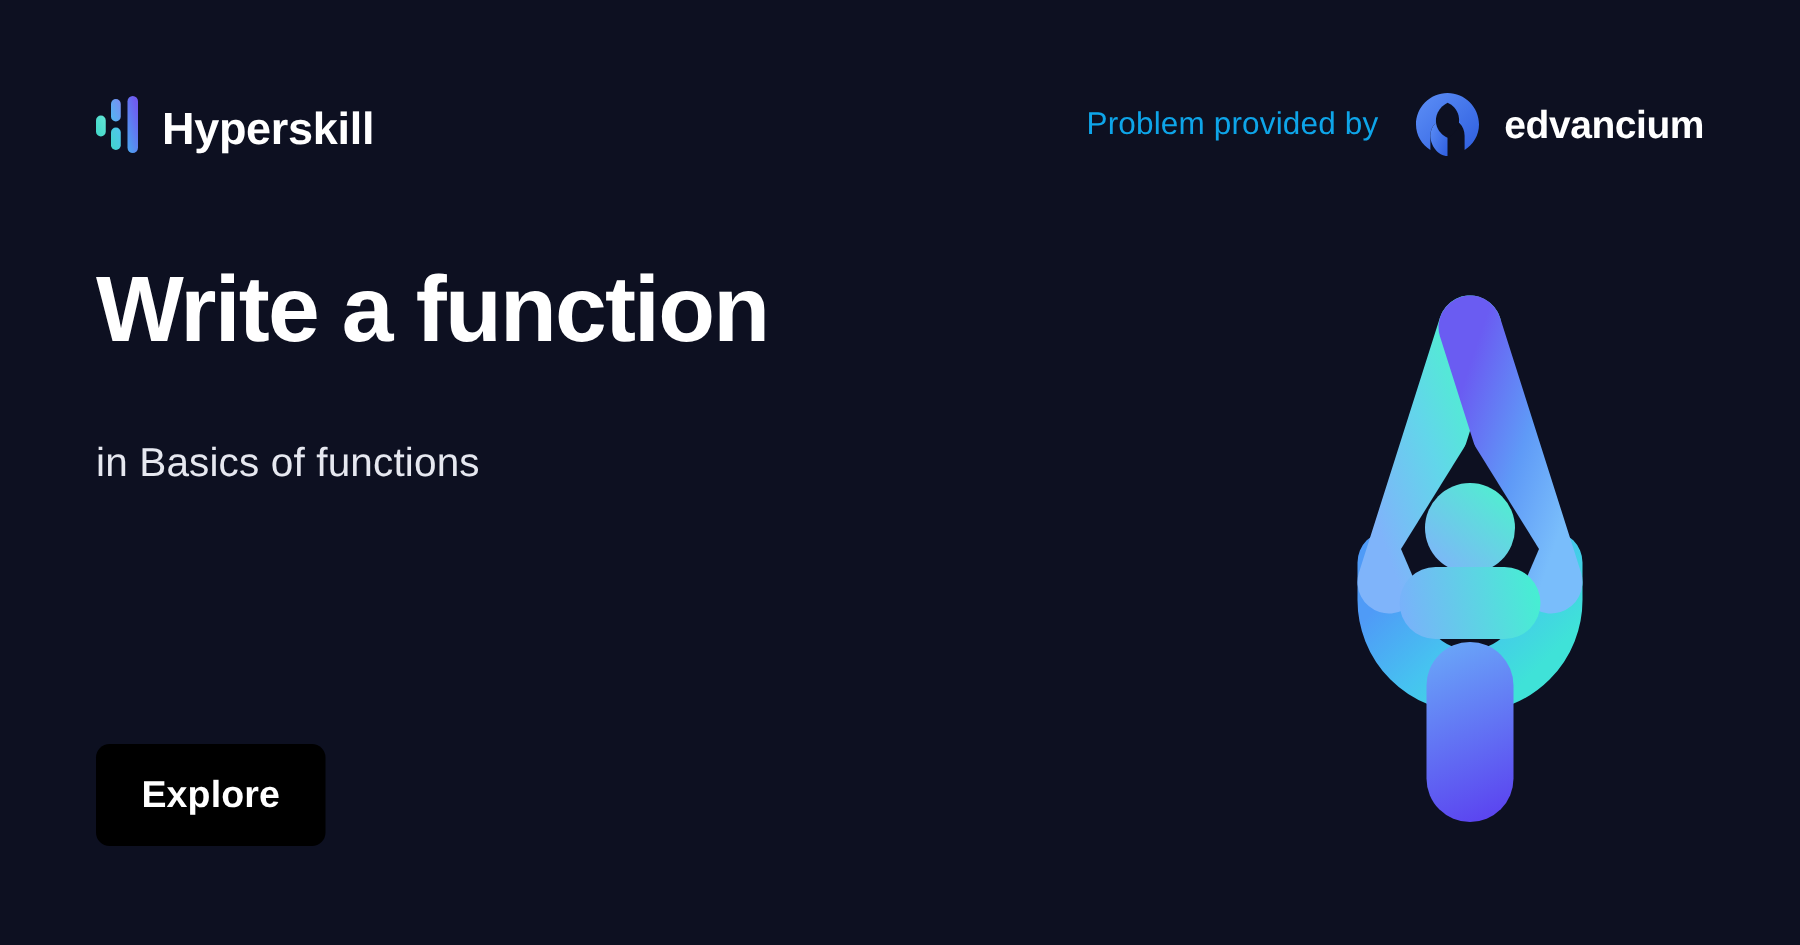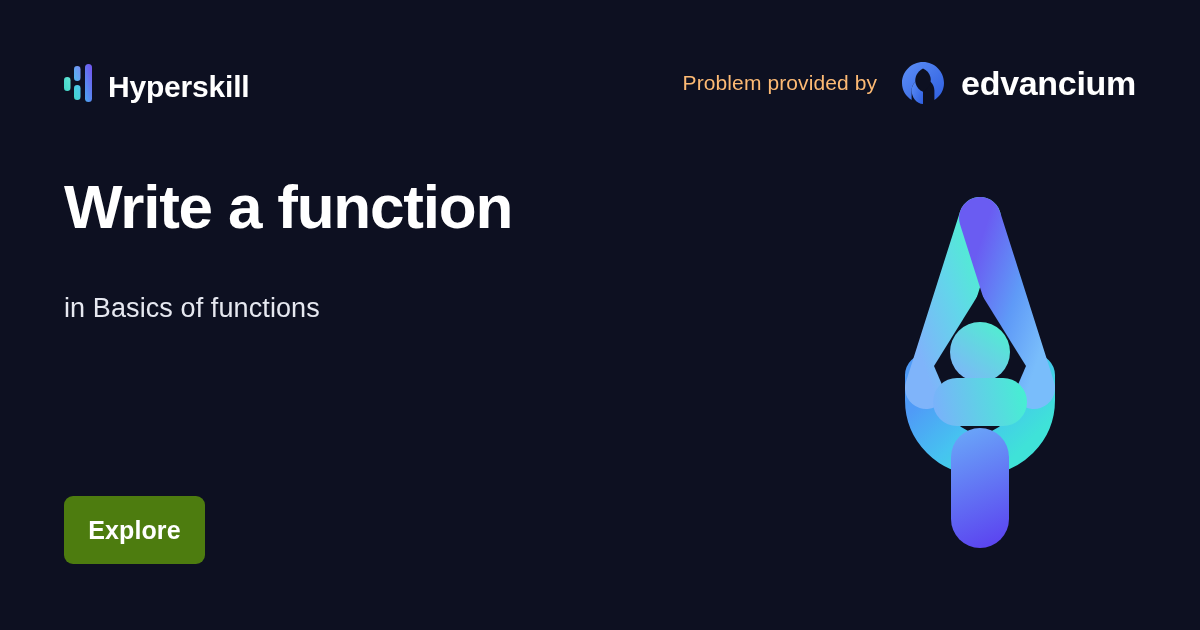--- a/index.html
+++ b/index.html
@@ -19,45 +19,45 @@
   }
   .brand { display:flex; align-items:flex-end; gap:14px; }
   .brand-mark { width:30px; height:38px; position:relative; display:block; }
   .brand-name {
     font-size:30px; font-weight:bold; color:#ffffff; letter-spacing:-0.2px;
     line-height:1; white-space:nowrap;
   }
 
   .provider { display:flex; align-items:center; gap:22px; }
   .provider-label {
-    font-size:21px; color:#fdba74; font-weight:normal; white-space:nowrap;
+    font-size:21px; color:#0ea5e9; font-weight:normal; white-space:nowrap;
     letter-spacing:0.1px;
   }
   .provider-brand { display:flex; align-items:center; gap:14px; }
   .provider-mark { width:48px; height:48px; display:block; }
   .provider-name {
-    font-size:34px; font-weight:bold; color:#ffffff; letter-spacing:-0.3px;
+    font-size:26px; font-weight:bold; color:#ffffff; letter-spacing:-0.3px;
     white-space:nowrap; line-height:1;
   }
 
   
   .content { position:absolute; left:64px; top:166px; width:620px; }
   .title {
     font-size:62px; font-weight:bold; color:#ffffff;
     letter-spacing:-1.2px; line-height:1.05;
     margin-top:8px;
   }
   .subtitle {
     font-size:27px; color:#e6e8f0; font-weight:normal;
     margin-top:54px; letter-spacing:0.1px;
   }
   .explore-btn {
     position:absolute; left:64px; top:496px;
-    width:141px; height:68px;
-    background:#4d7c0f; border:none; border-radius:9px;
+    width:153px; height:68px;
+    background:#000000; border:none; border-radius:9px;
     color:#ffffff; font-size:25px; font-weight:bold;
     font-family:"Liberation Sans", sans-serif;
     cursor:pointer; letter-spacing:0.1px;
     display:flex; align-items:center; justify-content:center;
   }
 
   
   .illustration {
     position:absolute; left:888px; top:170px;
     width:184px; height:400px;

